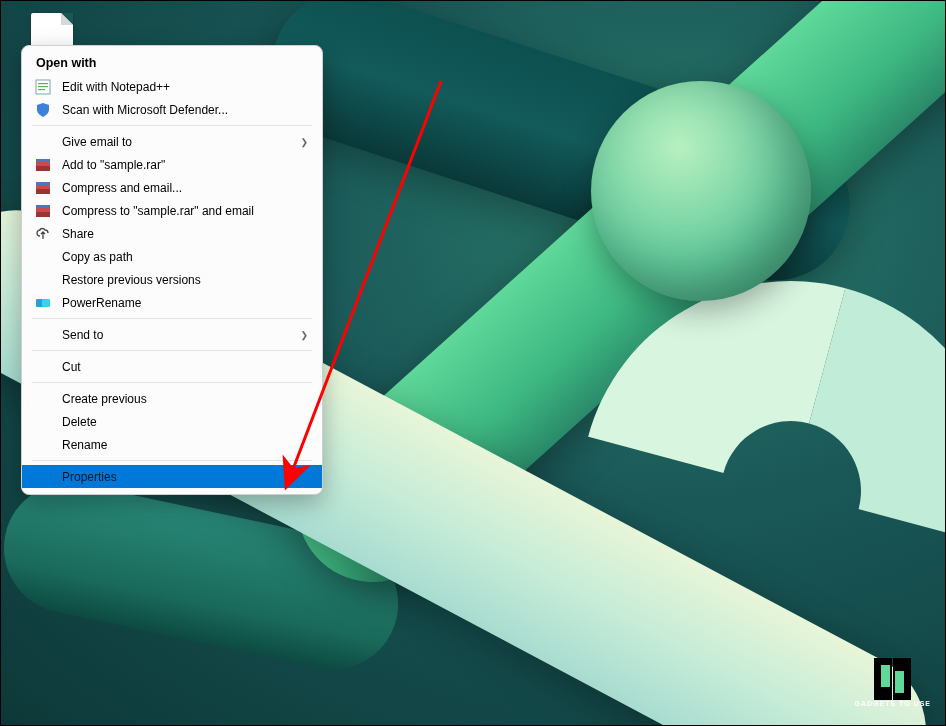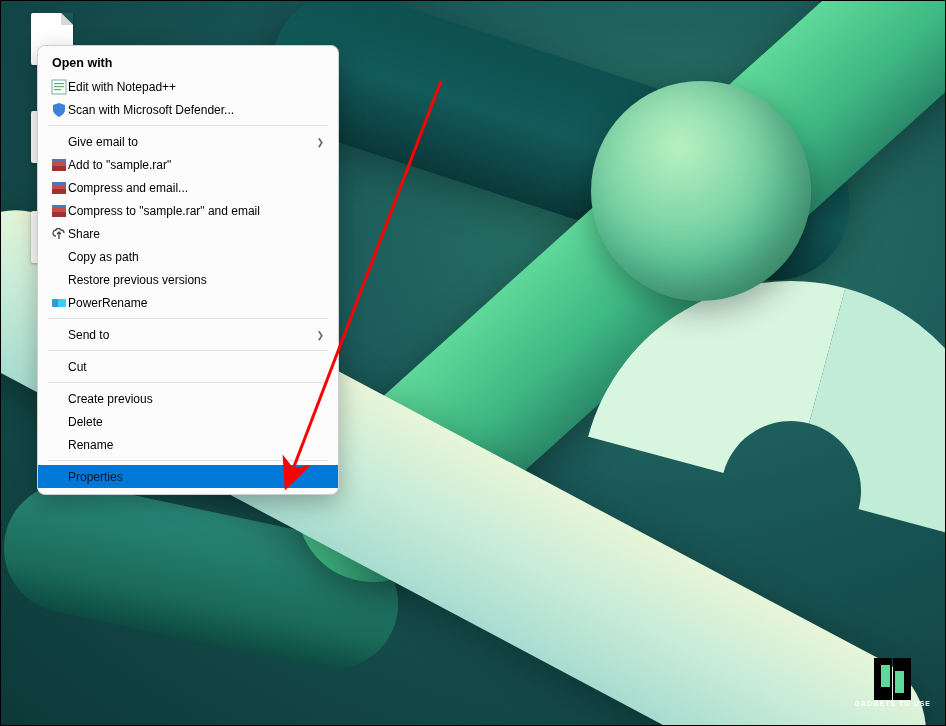--- a/index.html
+++ b/index.html
@@ -132,41 +132,42 @@
       border-width: 12px 0 0 12px;
       border-color: transparent transparent transparent #d8d8d8;
     }
     .di1 { top: 12px; left: 16px; }
     .di2 { top: 110px; left: 16px; }
     .di3 { top: 210px; left: 16px; }
 
     .context-menu {
       position: absolute;
       top: 44px;
-      left: 36px;
+      left: 20px;
       width: 302px;
       background: #fcfcfc;
       border: 1px solid #cfcfcf;
       border-radius: 8px;
       box-shadow: 0 8px 24px rgba(0,0,0,0.28);
       padding: 4px 0 6px 0;
       color: #000;
     }
     .menu-title {
       font-weight: 600;
       font-size: 12.5px;
       padding: 6px 14px 5px 14px;
     }
     .menu-item {
       display: flex;
       align-items: center;
       height: 23px;
       padding: 0 14px 0 12px;
       cursor: default;
       position: relative;
+      gap: 10px;
     }
     .menu-item.highlighted {
       background: #0078d7;
       color: #0f172a;
     }
     .menu-item.no-icon .icon-slot {
       width: 18px;
       height: 16px;
     }
     .icon-slot {

